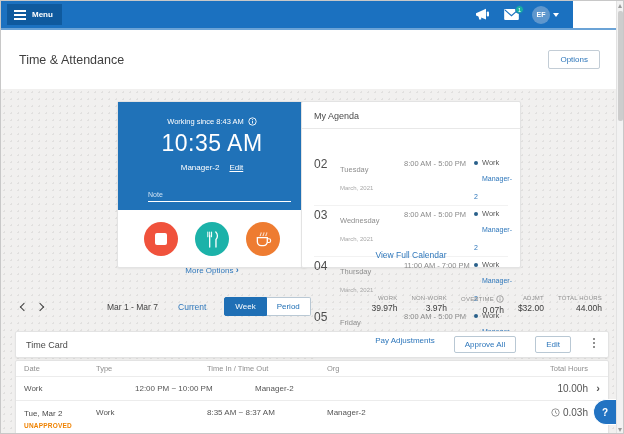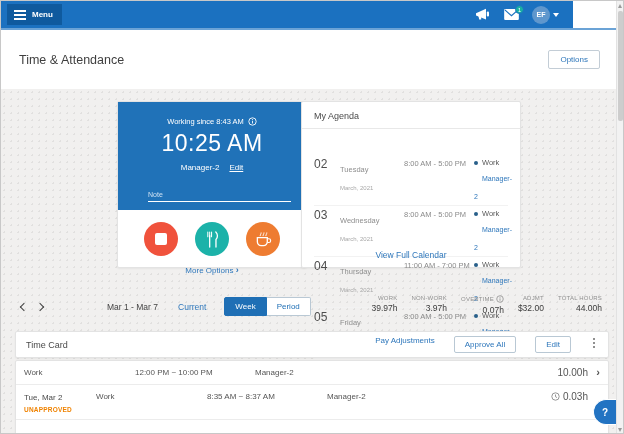--- a/index.html
+++ b/index.html
@@ -166,21 +166,21 @@
     <div class="card clock-card">
       <div class="clock-blue">
         <div class="working-line">
           <span>Working since 8:43 AM</span>
           <svg width="9" height="9" viewBox="0 0 10 10">
             <circle cx="5" cy="5" r="4.1" fill="none" stroke="#fff" stroke-width="1"></circle>
             <rect x="4.5" y="4.2" width="1" height="3" fill="#fff"></rect>
             <rect x="4.5" y="2.4" width="1" height="1" fill="#fff"></rect>
           </svg>
         </div>
-        <div class="big-time">10:25 AM</div>
+        <div class="big-time">10:35 AM</div>
         <div class="assign-line">
           <span>Manager-2</span>
           <span class="edit">Edit</span>
         </div>
         <div class="note-field">
           <span>Note</span>
         </div>
       </div>
       <div class="action-row">
         <div class="circle-btn stop">
@@ -324,20 +324,28 @@
         <button class="obtn">Edit</button>
         <span class="kebab">
             <i></i>
             <i></i>
             <i></i>
           </span>
       </span>
     </div>
 
     <div class="card tc-table">
+      <div class="tc-grid tc-cols">
+        <span class="tc-col">Date</span>
+        <span class="tc-col">Type</span>
+        <span class="tc-col">Time In / Time Out</span>
+        <span class="tc-col">Org</span>
+        <span class="tc-col right">Total Hours</span>
+        <span></span>
+      </div>
 
       <div class="tc-row">
         <div class="tc-entries">
           <div class="tc-entry">
             <span class="tc-cell">Work</span>
             <span class="tc-cell">12:00 PM ~ 10:00 PM</span>
             <span class="tc-cell">Manager-2</span>
             <span class="tc-hours">
                 <span>10.00h</span>
               </span>

